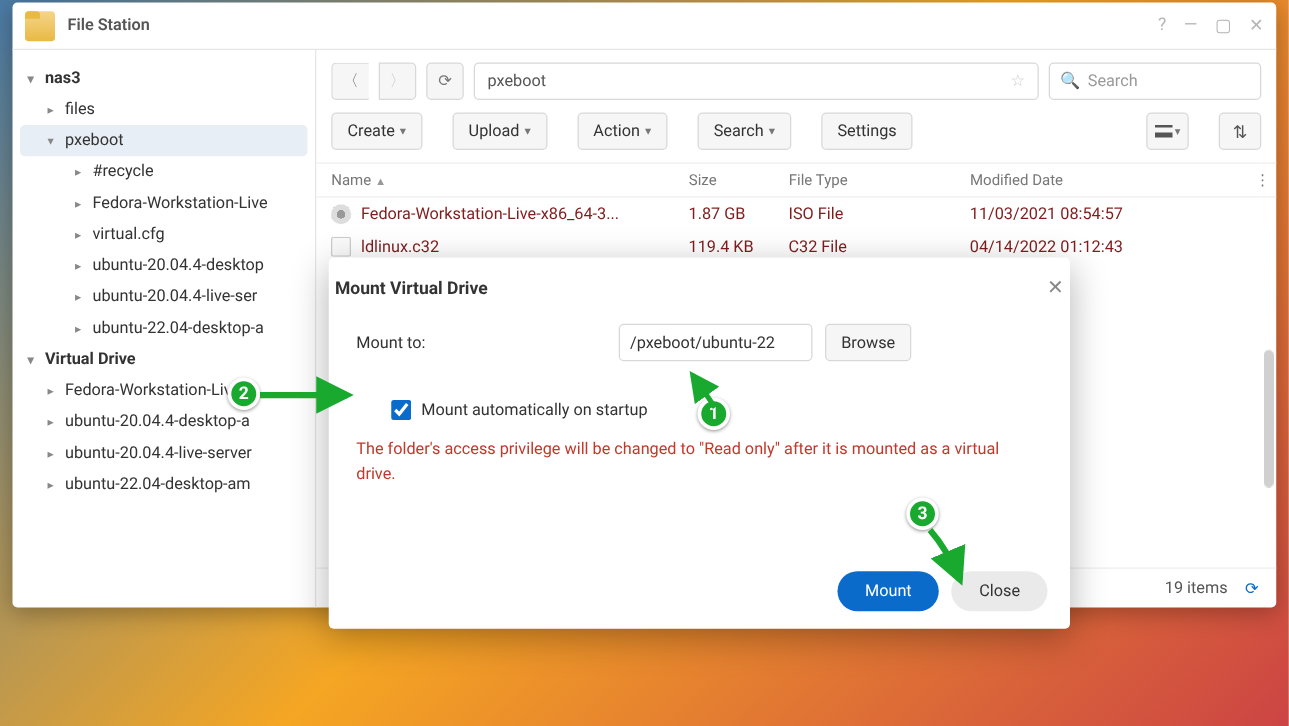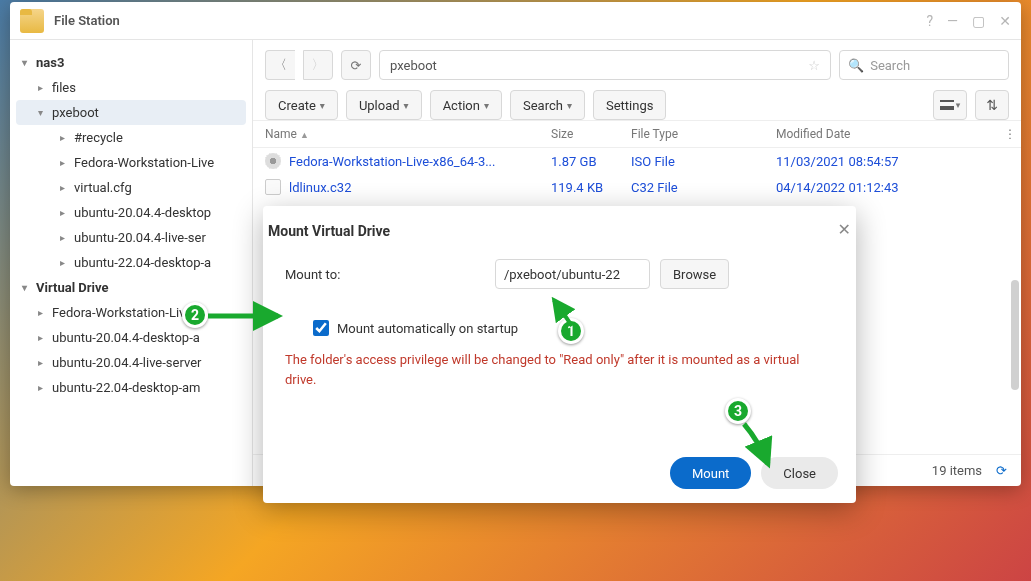--- a/index.html
+++ b/index.html
@@ -20,35 +20,35 @@
 .indent-1 { padding-left: 22px; }
 .indent-2 { padding-left: 44px; }
 .main { flex: 1; display: flex; flex-direction: column; min-width: 0; position: relative; }
 .toolbar1 { display: flex; align-items: center; gap: 8px; padding: 10px 12px 6px; }
 .navbtn { width: 30px; height: 30px; border: 1px solid #d8d8d8; background: #f6f6f6; border-radius: 4px; display: inline-flex; align-items:center; justify-content:center; color:#777; cursor:pointer; font-size: 13px;}
 .navbtn.group-l { border-radius: 4px 0 0 4px; border-right: none; }
 .navbtn.group-r { border-radius: 0 4px 4px 0; }
 .pathbox { flex: 1; height: 30px; border: 1px solid #d8d8d8; border-radius: 4px; display:flex; align-items:center; padding: 0 10px; color:#555; font-size: 13px; }
 .pathbox .star { margin-left:auto; color:#ccc; }
 .searchbox { width: 170px; height: 30px; border: 1px solid #d8d8d8; border-radius: 4px; display:flex; align-items:center; padding: 0 8px; color:#999; font-size: 13px; gap:6px; }
-.toolbar2 { display: flex; align-items: center; gap: 8px; padding: 4px 12px 0; border-bottom: 1px solid #eee; }
+.toolbar2 { display: flex; align-items: center; gap: 24px; padding: 4px 12px 10px; border-bottom: 1px solid #eee; }
 .btn { height: 30px; padding: 0 12px; border: 1px solid #d8d8d8; background: #f6f6f6; border-radius: 4px; display:inline-flex; align-items:center; gap:4px; color:#333; font-size:13px; cursor:pointer; }
 .btn .caret { font-size: 10px; color:#777; }
 .toolbar2 .spacer { flex: 1; }
 .iconbtn { width: 34px; height: 30px; border: 1px solid #d8d8d8; background: #f6f6f6; border-radius: 4px; display:inline-flex; align-items:center; justify-content:center; gap:2px; cursor:pointer; }
 .iconbtn .lines { width:14px; height:10px; border-top:2px solid #555; border-bottom:2px solid #555; position:relative; }
 .iconbtn .lines::after { content:""; position:absolute; left:0; right:0; top:4px; height:2px; background:#555; }
 .ths { display:flex; padding: 6px 12px; color:#777; font-size:12px; border-bottom:1px solid #eee; }
 .col-name { flex: 0 0 286px; }
 .col-size { flex: 0 0 80px; }
 .col-type { flex: 0 0 145px; }
 .col-date { flex: 0 0 220px; }
 .col-more { flex: 0 0 20px; text-align:right; }
 .rows { flex:1; overflow:auto; position:relative; }
-.row { display:flex; align-items:center; padding: 5px 12px; font-size: 13px; color:#1d4ed8; white-space:nowrap; }
+.row { display:flex; align-items:center; padding: 5px 12px; font-size: 13px; color:#7f1d1d; white-space:nowrap; }
 .row .col-name { display:flex; align-items:center; gap:8px; overflow:hidden; }
 .file-icon { width:16px; height:16px; border:1px solid #ccc; border-radius:2px; background:#fafafa; position:relative; flex-shrink:0;}
 .file-icon.iso { border-radius:50%; background: radial-gradient(circle,#999 30%, #ddd 31%, #ddd 70%, #999 71%); border:none;}
 .statusbar { height: 32px; border-top:1px solid #eee; display:flex; align-items:center; justify-content:flex-end; padding: 0 14px; gap: 14px; color:#555; font-size:13px; }
 .modal { position:absolute; left: 263px; top: 206px; width: 593px; height: 297px; background:#fff; border-radius:4px; box-shadow: 0 8px 30px rgba(0,0,0,.3); padding: 0; z-index: 50; }
 .modal .mhead { display:flex; align-items:flex-end; padding: 14px 5px 10px; gap: 11px; }
 .modal .mhead .mtitle { font-weight:700; font-size:14px; color:#333; }
 .modal .mhead .mclose { margin-left:auto; color:#888; cursor:pointer; font-size:16px; }
 .modal .mbody { padding: 10px 22px; font-size:13px; color:#333; }
 .mfield { display:flex; align-items:center; gap: 10px; margin-bottom: 31px; }

